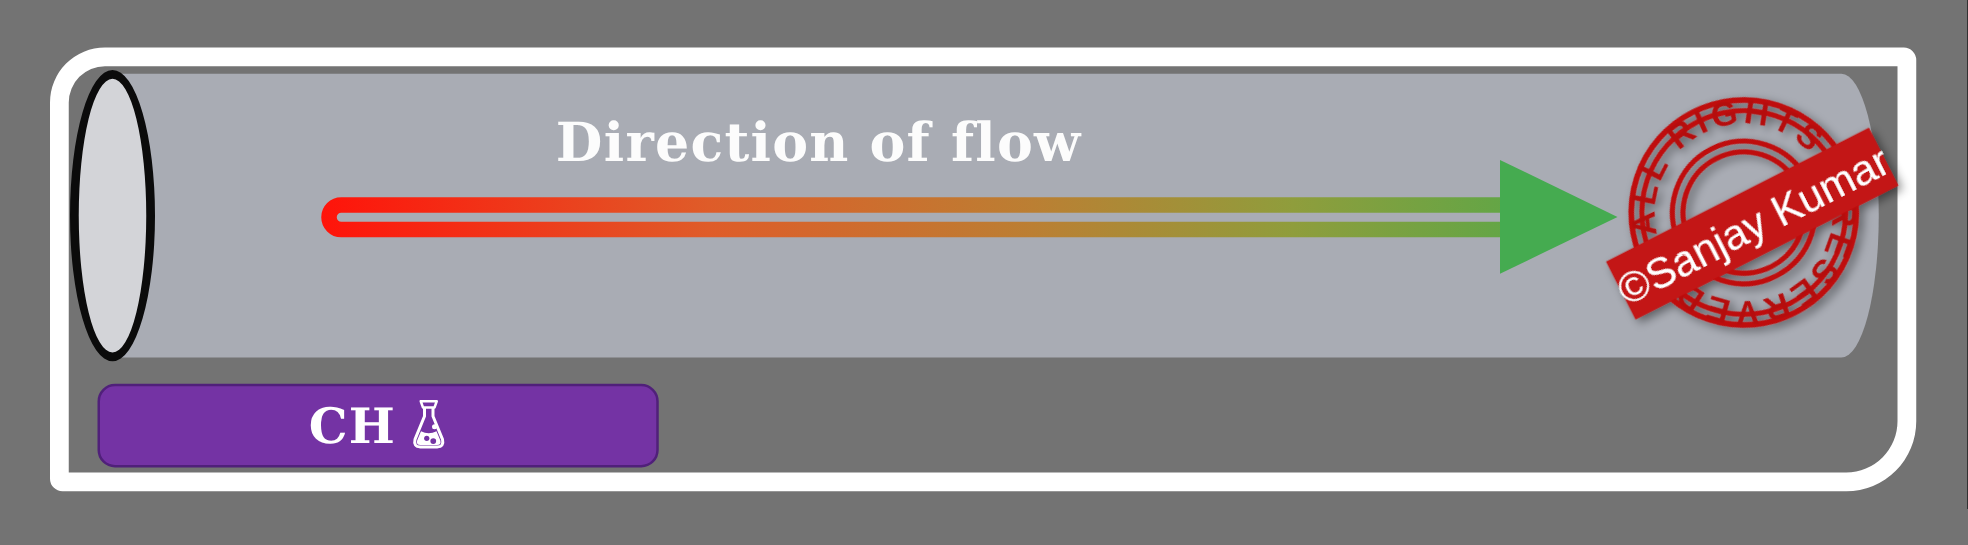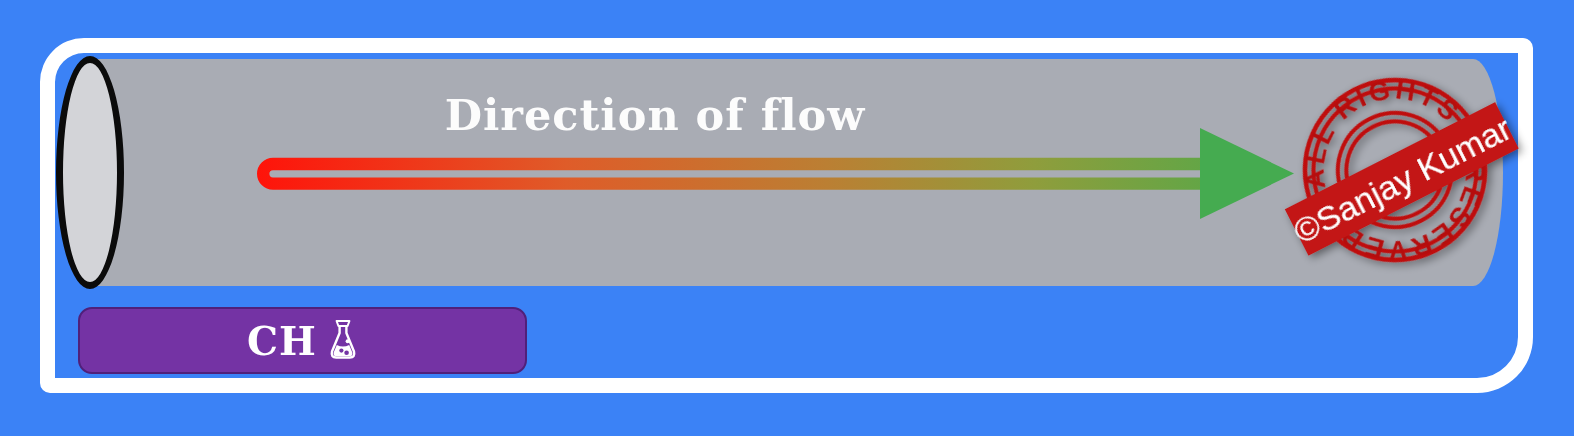--- a/index.html
+++ b/index.html
@@ -8,21 +8,21 @@
     background: #000000;
     width: 1574px;
     height: 436px;
     overflow: hidden;
     font-family: "DejaVu Serif", serif;
   }
   .stage {
     position: relative;
     width: 1574px;
     height: 436px;
-    background: #3b82f6;
+    background: #737373;
   }
   
   .frame {
     position: absolute;
     left: 40px;
     top: 38px;
     width: 1493px;
     height: 355px;
     box-sizing: border-box;
     border: 15px solid #ffffff;

